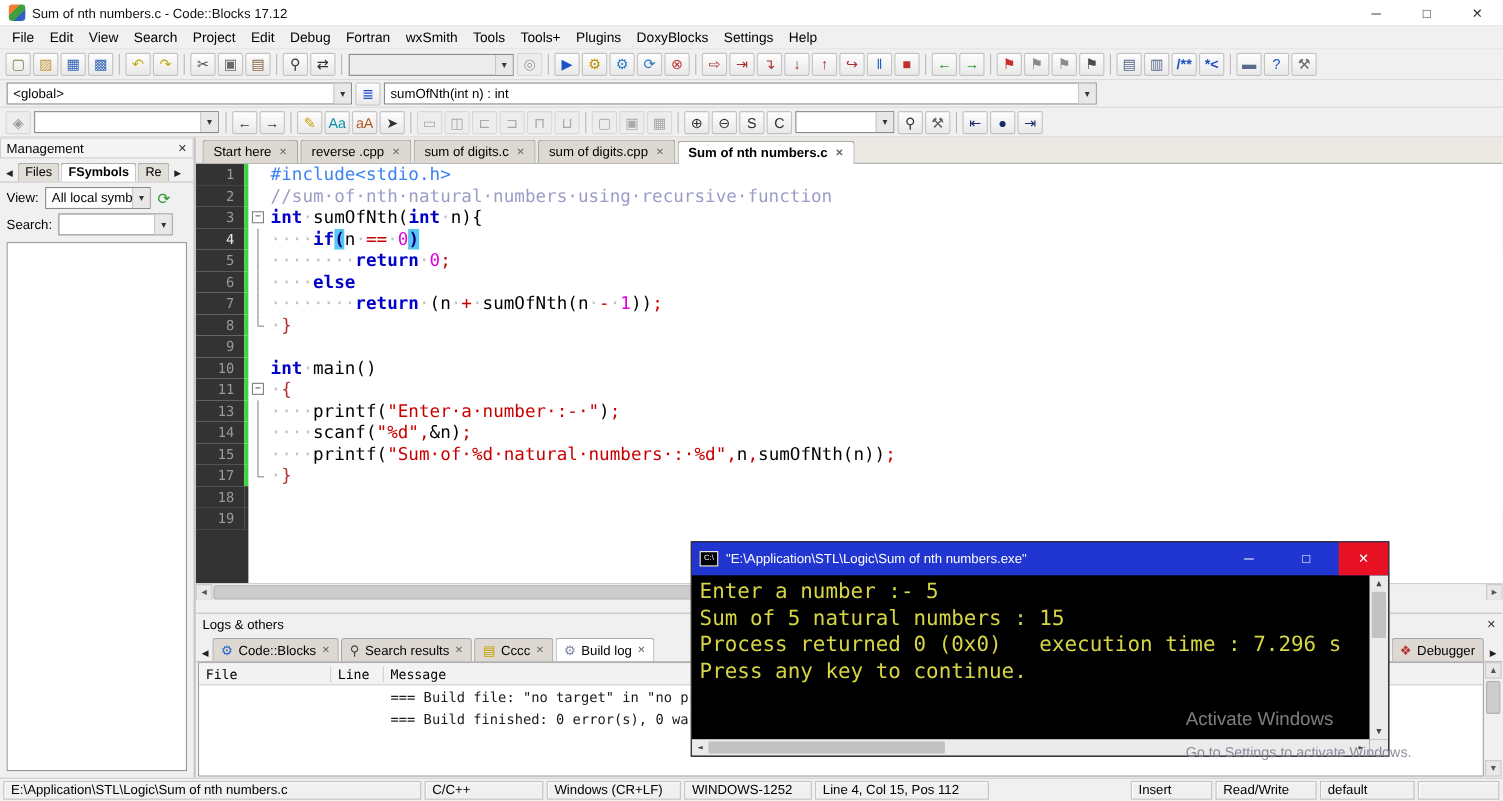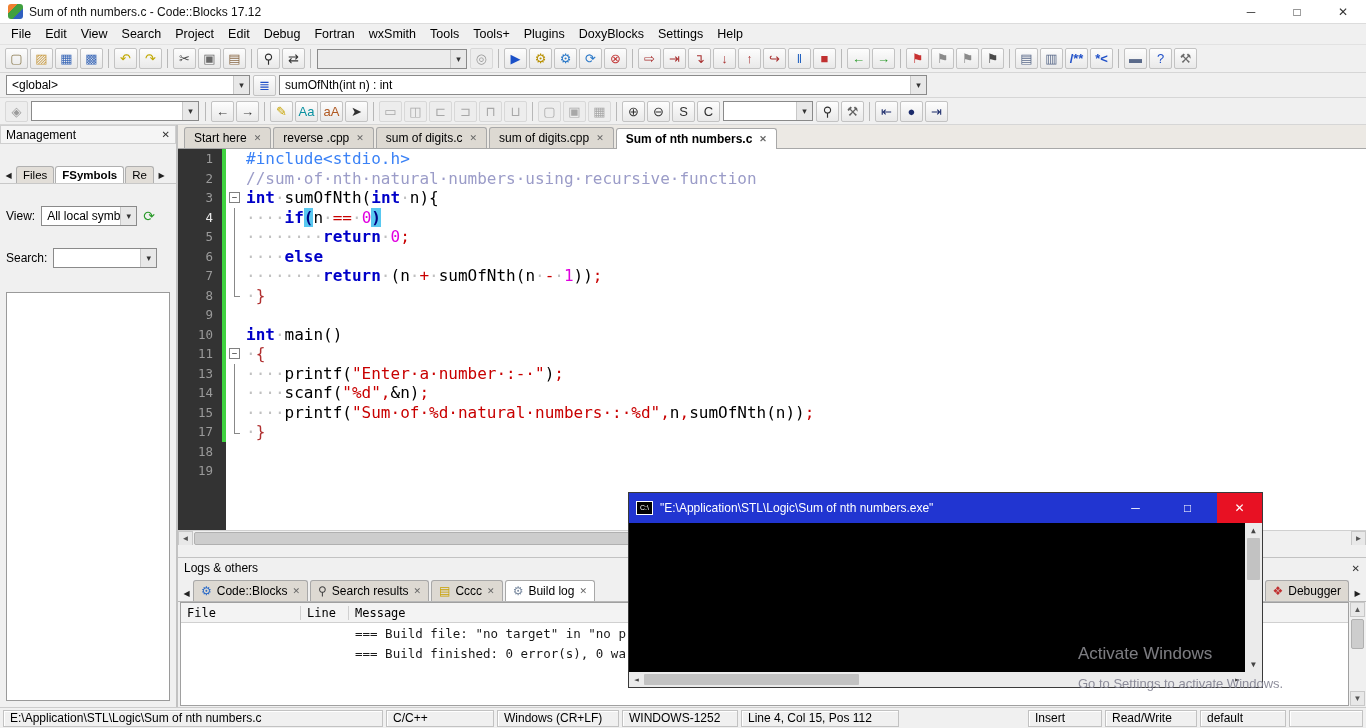--- a/index.html
+++ b/index.html
@@ -31,21 +31,21 @@
   .combo { display:flex; align-items:center; height:20px; background:#fff; border:1px solid #8a8a8a; margin:0 2px; font-size:12px; }
   .combo.disabled { background:#ececec; }
   .combo-val { padding:0 5px; white-space:nowrap; overflow:hidden; flex:1; }
   .combo-arr { width:16px; height:100%; border-left:1px solid #c8c8c8; background:#e8e8e8;
                display:flex; align-items:center; justify-content:center; font-size:9px; color:#333; flex:0 0 auto; }
 
   
   #main { flex:1; display:flex; min-height:0; }
 
   
-  #management { width:178px; flex:0 0 auto; display:flex; flex-direction:column; background:#f0f0f0; border-right:2px solid #c2c2c2;gap:18px; }
+  #management { width:178px; flex:0 0 auto; display:flex; flex-direction:column; background:#f0f0f0; border-right:2px solid #c2c2c2; }
   .mg-header { height:19px; display:flex; align-items:center; padding:0 5px; font-size:12px; background:#f5f5f5; border:1px solid #cfcfcf; }
   .mg-x { margin-left:auto; font-size:10px; color:#333; }
   .mg-tabs { display:flex; align-items:flex-end; height:22px; padding:2px 2px 0 2px; gap:1px; border-bottom:1px solid #c8c8c8; }
   .mg-tab { padding:2px 6px; font-size:11.5px; border:1px solid #b0b0b0; border-bottom:none; background:#e2ded8; border-radius:3px 3px 0 0; white-space:nowrap; overflow:hidden; }
   .mg-tab.active { background:#fff; font-weight:bold; }
   .mg-nav { width:13px; font-size:8px; display:flex; align-items:center; justify-content:center; color:#222; height:16px; }
   .mg-row { display:flex; align-items:center; gap:4px; padding:4px 6px 0 6px; font-size:12px; }
   .mg-list { flex:1; margin:6px 6px 6px 6px; background:#fff; border:1px solid #9a9a9a; }
 
   
@@ -289,21 +289,21 @@
     </div>
     <div class="tb-btn">
       <span class="glyph" style="color: rgb(32, 80, 200);">?</span>
     </div>
     <div class="tb-btn">
       <span class="glyph" style="color: rgb(106, 106, 106);">⚒</span>
     </div>
   </div>
 
 <div class="toolbar" id="toolbar2">
-  <div class="combo" style="width:244px">
+  <div class="combo" style="width:314px">
     <span class="combo-val">&lt;global&gt;</span>
     <span class="combo-arr">▾</span>
   </div>
   <div class="tb-btn">
     <span class="glyph" style="color:#2050c8">≣</span>
   </div>
   <div class="combo" style="width:648px">
     <span class="combo-val">sumOfNth(int n) : int</span>
     <span class="combo-arr">▾</span>
   </div>
@@ -662,20 +662,26 @@
 
 <div id="console">
   <div class="con-title" id="con-title" style="background: rgb(33, 53, 209);">
     <span class="con-icon">C:\</span>
     <span class="con-title-text">"E:\Application\STL\Logic\Sum of nth numbers.exe"</span>
     <div class="con-btn">─</div>
     <div class="con-btn">□</div>
     <div class="con-btn" id="con-close" style="background: rgb(232, 17, 35);">✕</div>
   </div>
   <div class="con-body" id="con-body" style="color: rgb(214, 213, 68);">
+    <div id="console-lines">
+        <div class="con-line">Enter a number :- 5</div>
+        <div class="con-line">Sum of 5 natural numbers : 15</div>
+        <div class="con-line">Process returned 0 (0x0)   execution time : 7.296 s</div>
+        <div class="con-line">Press any key to continue.</div>
+      </div>
     <div class="con-vscroll">
       <div class="arr">▲</div>
       <div class="con-vtrack">
           <div class="con-vthumb"></div>
         </div>
       <div class="arr">▼</div>
     </div>
     <div class="con-hscroll">
       <div class="arr">◄</div>
       <div class="con-hthumb"></div>

